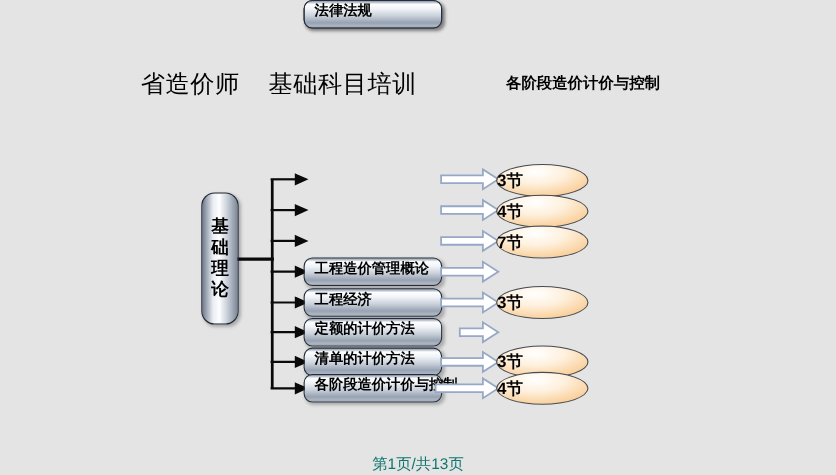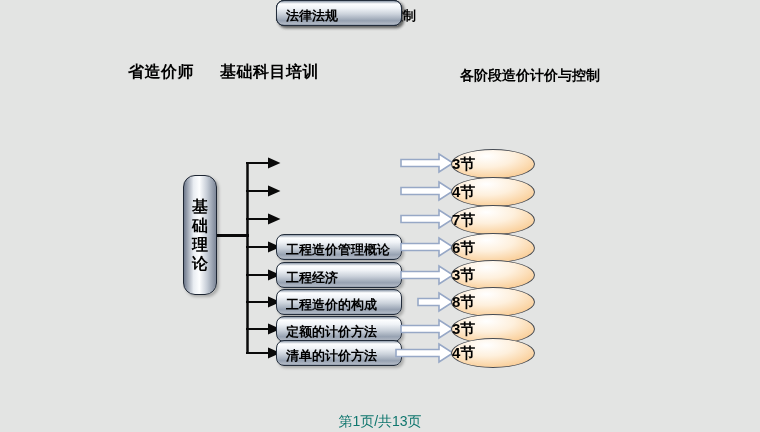--- a/index.html
+++ b/index.html
@@ -3,40 +3,40 @@
 <meta charset="utf-8">
 <style>
   html,body{margin:0;padding:0;}
   body{font-family:"Liberation Sans","DejaVu Sans",sans-serif;background:#bbb;}
   .slide{
     position:relative;width:760px;height:432px;overflow:hidden;
     background:#e3e4e3;color:#000;
   }
   .abs{position:absolute;}
   
-  .header-left{left:128px;top:62px;font-size:16px;font-weight:bold;white-space:nowrap;letter-spacing:.5px;}
+  .header-left{left:128px;top:62px;font-size:22px;font-weight:normal;white-space:nowrap;letter-spacing:.5px;}
   .header-gap{display:inline-block;width:26px;}
   .header-right{left:460px;top:67px;font-size:14px;font-weight:bold;white-space:nowrap;}
   .slide-title{left:126px;top:107px;font-size:19px;font-weight:bold;white-space:nowrap;letter-spacing:.5px;}
   .footer{left:0;right:0;top:413px;text-align:center;font-size:14px;color:#0f766e;}
   
   .root-box{
     left:183px;top:175px;width:34px;height:120px;box-sizing:border-box;
     border:1.5px solid #1e2633;border-radius:12px;
     background:linear-gradient(90deg,#707a8d 0%,#e9edf2 30%,#fdfeff 48%,#c5ccd6 72%,#7c8697 100%);
     display:flex;align-items:center;justify-content:center;z-index:2;
     box-shadow:2px 2px 3px rgba(0,0,0,.25);
   }
   .vtext{font-size:16px;font-weight:bold;line-height:19px;width:16px;word-break:break-all;text-align:left;}
   
   .bar{
     left:276px;width:126px;height:26px;box-sizing:border-box;
     border:1px solid #232d3b;border-radius:8px;
     background:linear-gradient(180deg,#8c98a8 0%,#fdfeff 12%,#f0f3f7 30%,#cbd2db 55%,#97a2b2 82%,#aeb6c2 95%,#8f9aaa 100%);
-    display:flex;align-items:flex-end;padding-left:9px;
+    display:flex;align-items:flex-start;padding-left:9px;
     font-size:13px;font-weight:bold;white-space:nowrap;z-index:2;
     box-shadow:2px 2px 3px rgba(0,0,0,.25);
   }
   .bar:nth-of-type(1){top:150px}.bar:nth-of-type(2){top:178px}
   .bar:nth-of-type(3){top:206px}.bar:nth-of-type(4){top:234px}
   .bar:nth-of-type(5){top:262px}.bar:nth-of-type(6){top:289px}
   .bar:nth-of-type(7){top:316px}.bar:nth-of-type(8){top:340px}
   
   .ellipse{
     left:451px;width:84px;height:30px;box-sizing:border-box;
@@ -91,23 +91,20 @@
     <span class="vtext">基础理论</span>
   </div>
 
   <div class="abs bar">
       <span>工程造价管理概论</span>
     </div>
   <div class="abs bar">
       <span>工程经济</span>
     </div>
   <div class="abs bar">
-      <span>工程造价的构成</span>
-    </div>
-  <div class="abs bar">
       <span>定额的计价方法</span>
     </div>
   <div class="abs bar">
       <span>清单的计价方法</span>
     </div>
   <div class="abs bar">
       <span>各阶段造价计价与控制</span>
     </div>
   <div class="abs bar">
       <span>工程建设项目管理</span>
@@ -131,28 +128,22 @@
 
   <div class="abs ellipse e1">
       <span>3节</span>
     </div>
   <div class="abs ellipse e2">
       <span>4节</span>
     </div>
   <div class="abs ellipse e3">
       <span>7节</span>
     </div>
-  <div class="abs ellipse e4">
-      <span>6节</span>
-    </div>
   <div class="abs ellipse e5">
       <span>3节</span>
-    </div>
-  <div class="abs ellipse e6">
-      <span>8节</span>
     </div>
   <div class="abs ellipse e7">
       <span>3节</span>
     </div>
   <div class="abs ellipse e8">
       <span>4节</span>
     </div>
 
   <div class="abs footer">第1页/共13页</div>
 

